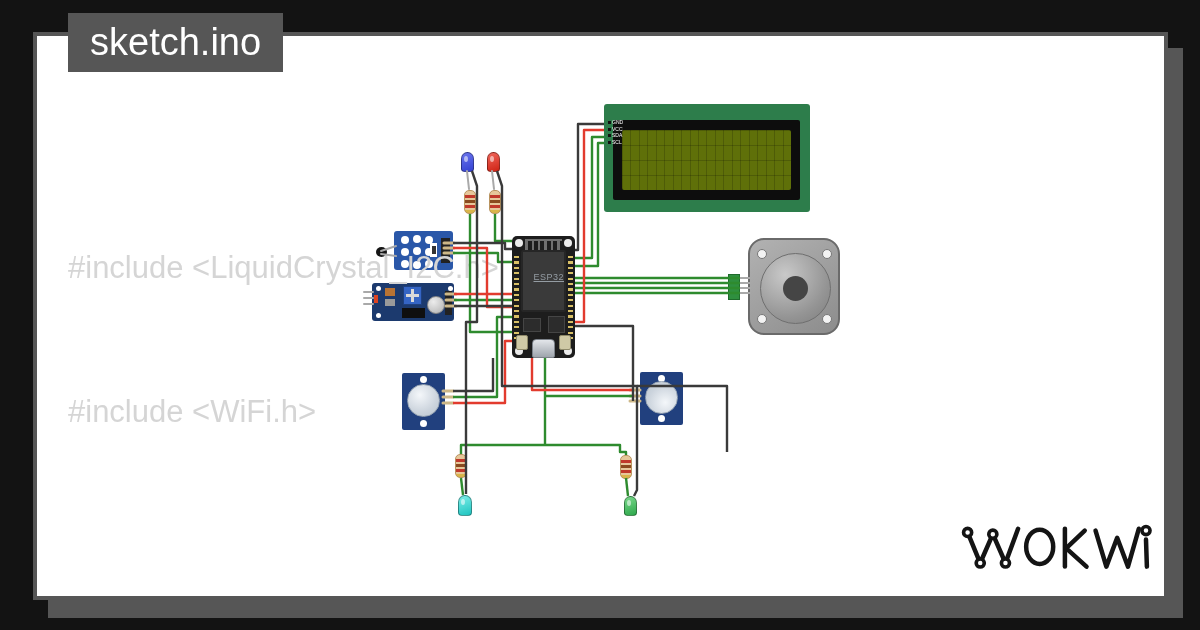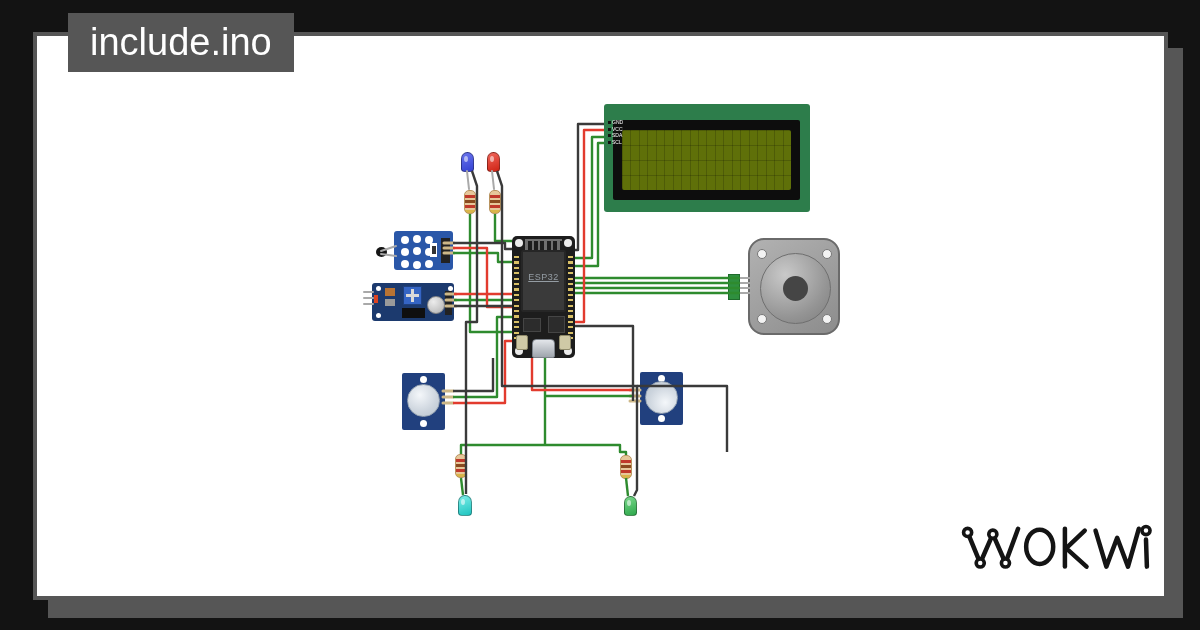--- a/index.html
+++ b/index.html
@@ -39,21 +39,21 @@
 
   
   .esp32{position:absolute;left:512px;top:236px;width:63px;height:122px;background:#1d1d1d;border-radius:5px;}
   .esp-dot{position:absolute;width:8px;height:8px;border-radius:50%;background:#ececec;}
   .esp-antenna{position:absolute;left:13px;top:3px;width:37px;height:10px;border-top:2px solid #6f6f6f;
       background:repeating-linear-gradient(90deg,#6f6f6f 0 2.5px,transparent 2.5px 6.5px);}
   .esp-pins{position:absolute;top:20px;width:5px;height:86px;
       background:repeating-linear-gradient(180deg,#d9c066 0 2.2px,transparent 2.2px 5.4px);}
   .esp-module{position:absolute;left:9px;top:14px;width:45px;height:62px;background:#3a3a3a;
       border:2px solid #262626;border-radius:2px;box-sizing:border-box;}
-  .esp-label{color:#949ca3;font-size:9px;text-align:center;margin-top:20px;letter-spacing:.5px;text-decoration:underline;}
+  .esp-label{color:#949ca3;font-size:9px;text-align:right;margin-top:20px;letter-spacing:.5px;text-decoration:underline;}
   .esp-chip-a{position:absolute;left:11px;top:82px;width:16px;height:12px;background:#2c2c2c;border:1px solid #454545;}
   .esp-chip-b{position:absolute;left:36px;top:80px;width:15px;height:15px;background:#2c2c2c;border:1px solid #454545;}
   .esp-btn{position:absolute;top:99px;width:10px;height:13px;background:#cfc9a6;border:1px solid #8f8a6a;border-radius:2px;}
   .esp-usb{position:absolute;left:20px;top:103px;width:23px;height:19px;
       background:linear-gradient(180deg,#e3e6ea,#9fa5ad);border:1px solid #7c828a;border-radius:4px 4px 2px 2px;box-sizing:border-box;}
 
   
   .stepper{position:absolute;left:748px;top:238px;width:92px;height:97px;border-radius:16px;
       background:linear-gradient(145deg,#b2b2b2,#8c8c8c);border:2px solid #6a6a6a;box-sizing:border-box;}
   .step-hole{position:absolute;width:8px;height:8px;border-radius:50%;background:#f3f3f3;border:1px solid #777;}
@@ -115,20 +115,22 @@
 </style>
 </head>
 <body>
 
 <div class="shadow-rect"></div>
 
 <div class="card">
   <div class="page-coords">
 
     <div class="code">
+      <div class="code-line">#include &lt;LiquidCrystal_I2C.h&gt;</div>
+      <div class="code-line">#include &lt;WiFi.h&gt;</div>
       
       
       
       
       
       
       
     </div>
 
     <div class="lcd">
@@ -286,14 +288,14 @@
         <circle cx="42" cy="20" r="4.5"></circle>
         <circle cx="56" cy="52" r="4.5"></circle>
         <circle cx="212" cy="16" r="4.5"></circle>
       </g>
     </svg>
 
   </div>
 </div>
 
 <div class="title-box">
-  <span>include.ino</span>
+  <span>sketch.ino</span>
 </div>
 
 </body></html>

